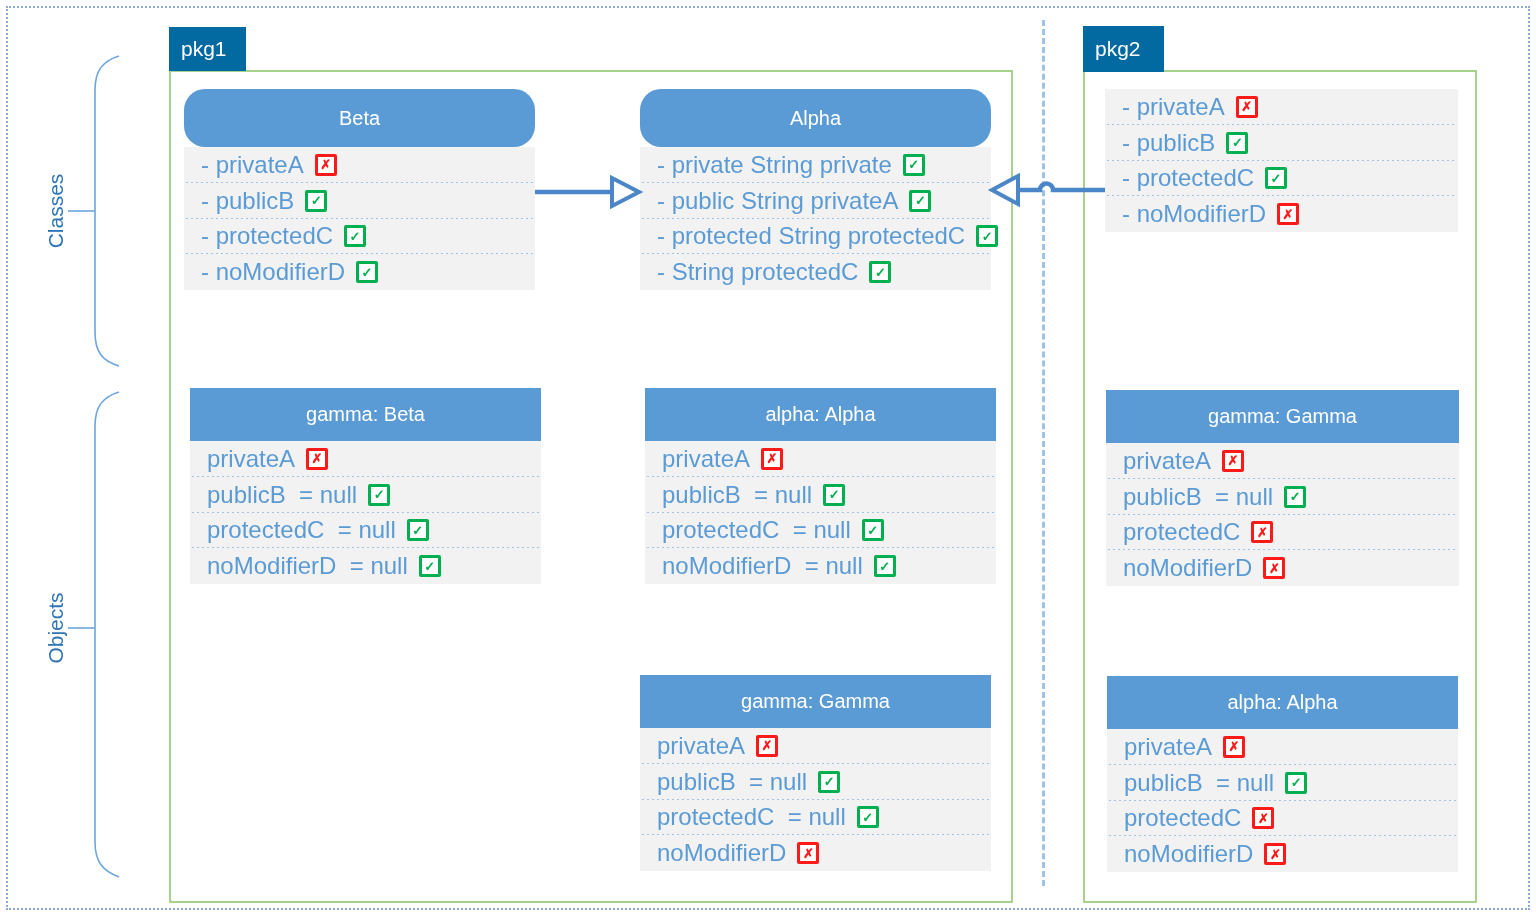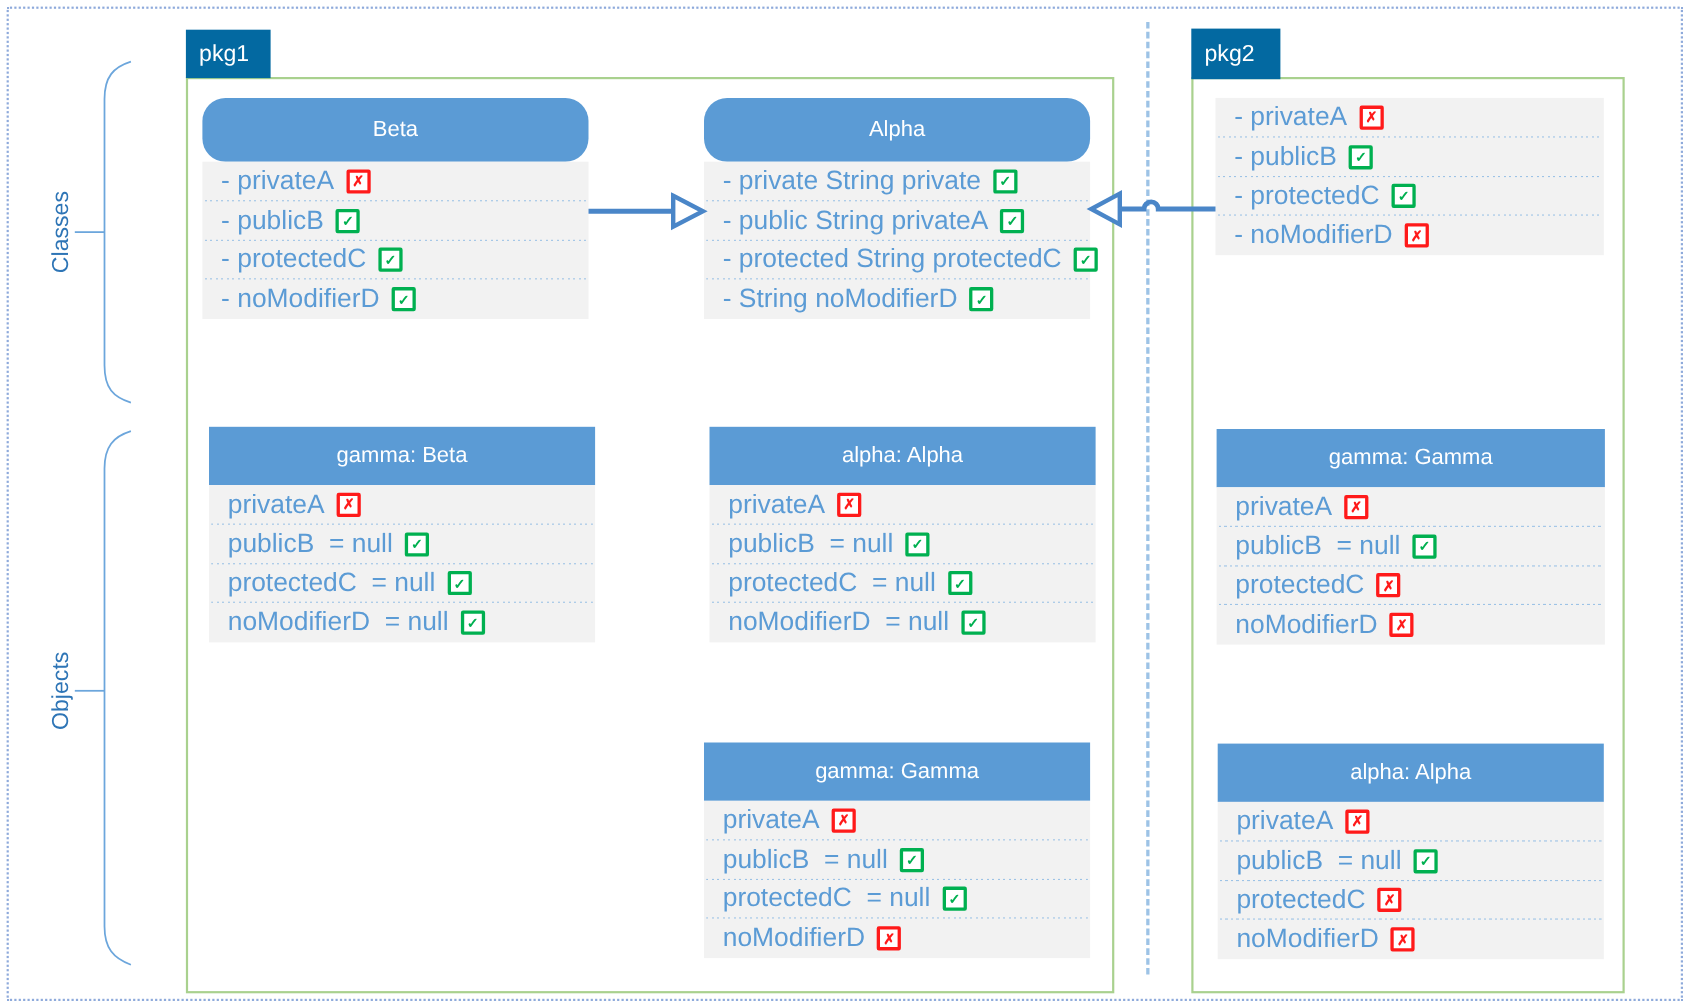--- a/index.html
+++ b/index.html
@@ -101,21 +101,21 @@
       </div>
       <div class="row">
         <span class="ftext">- public String privateA</span>
         <span class="cb ok">✓</span>
       </div>
       <div class="row">
         <span class="ftext">- protected String protectedC</span>
         <span class="cb ok">✓</span>
       </div>
       <div class="row">
-        <span class="ftext">- String noModifierD</span>
+        <span class="ftext">- String protectedC</span>
         <span class="cb ok">✓</span>
       </div>
     </div>
   </div>
 
   <div class="uml-box" style="left:1105px;top:89px;width:353px;">
     <div class="uml-body">
       <div class="row">
         <span class="ftext">- privateA</span>
         <span class="cb fail">✗</span>

